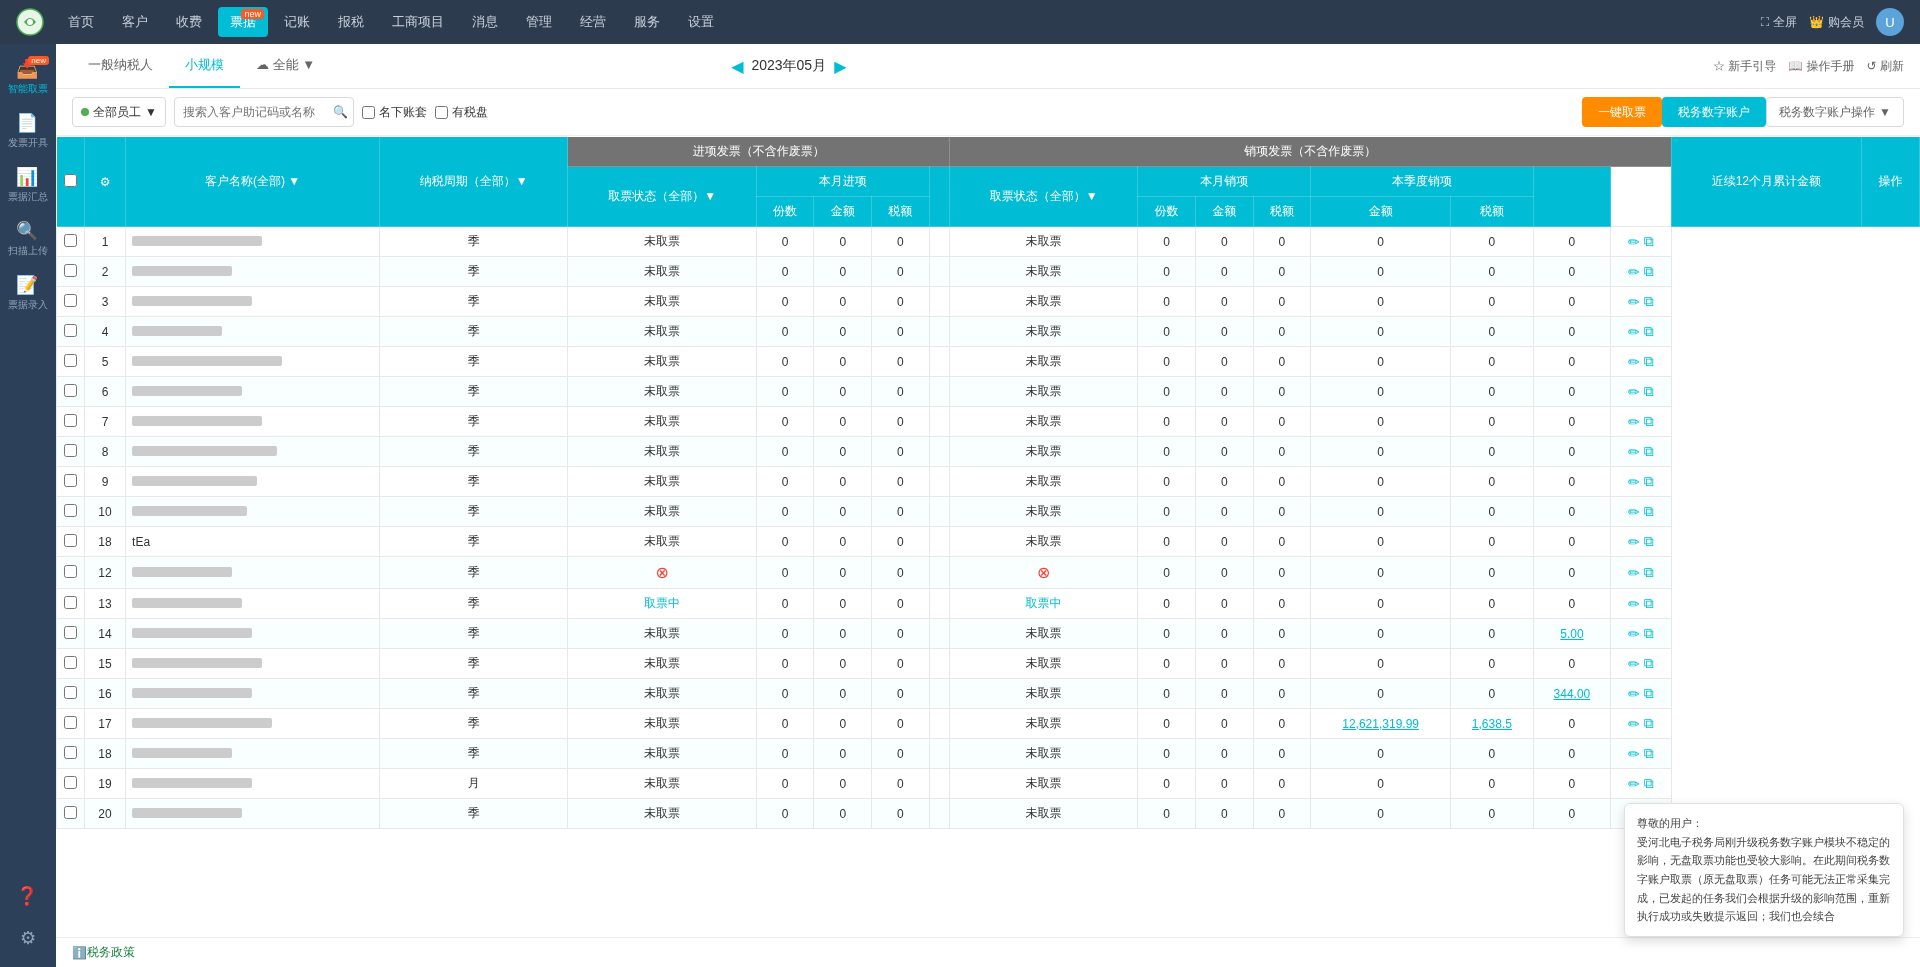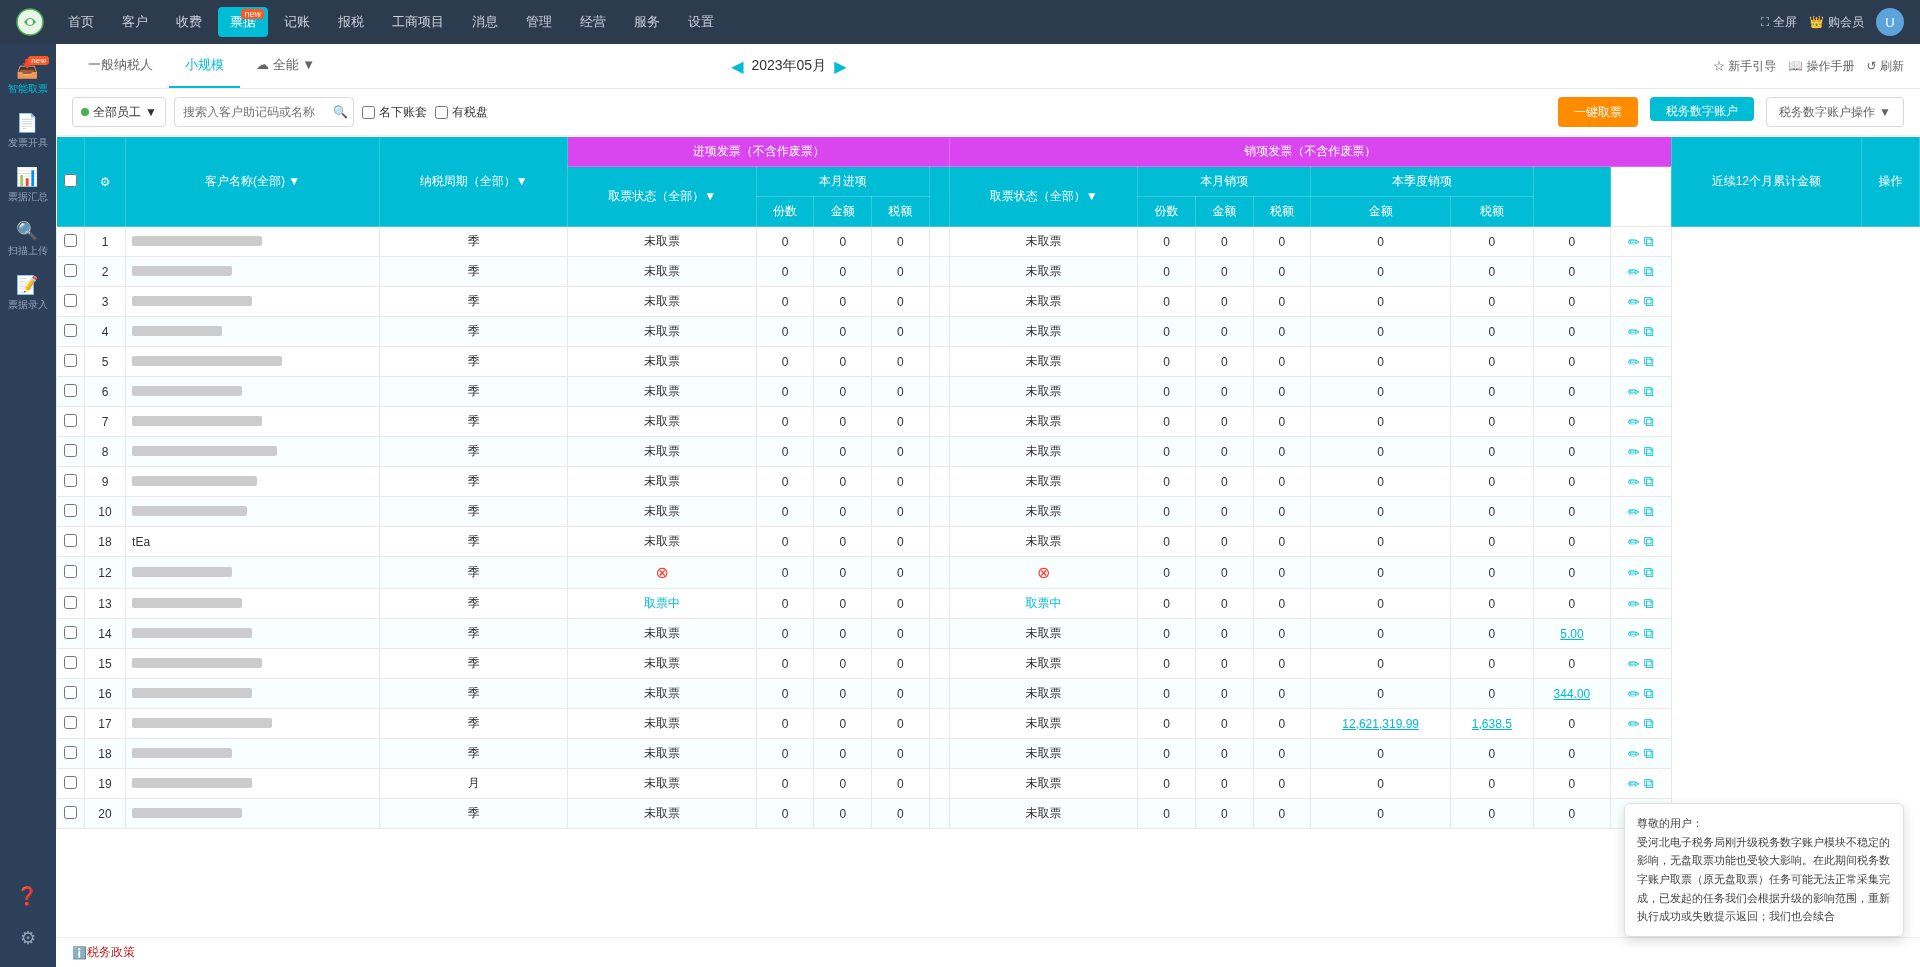--- a/index.html
+++ b/index.html
@@ -38,31 +38,31 @@
     
     .month-nav { margin: 0 auto; display: flex; align-items: center; gap: 8px; color: #333; font-size: 14px; }
     .month-nav-arrow { cursor: pointer; color: #00bcd4; font-size: 16px; background: none; border: none; }
 
     
     .filter-bar { padding: 8px 16px; background: #fff; display: flex; align-items: center; gap: 8px; border-bottom: 1px solid #eee; }
     .filter-input-wrap { position: relative; }
     .filter-input { height: 30px; border: 1px solid #d9d9d9; border-radius: 4px; padding: 0 28px 0 8px; font-size: 12px; width: 180px; outline: none; }
     .search-icon-btn { position: absolute; right: 6px; top: 50%; transform: translateY(-50%); color: #999; cursor: pointer; }
     .filter-checkbox { display: flex; align-items: center; gap: 4px; font-size: 12px; color: #333; cursor: pointer; }
-    .filter-bar-right { margin-left: auto; display: flex; gap: 12px; }
+    .filter-bar-right { margin-left: auto; display: flex; gap: 0; }
     .btn-orange { background: #ff8c00; color: #fff; border: none; border-radius: 4px; padding: 6px 16px; font-size: 12px; cursor: pointer; height: 30px; }
-    .btn-teal { background: #00bcd4; color: #fff; border: none; border-radius: 4px; padding: 6px 16px; font-size: 12px; cursor: pointer; height: 24px; }
+    .btn-teal { background: #00bcd4; color: #fff; border: none; border-radius: 4px; padding: 6px 16px; font-size: 12px; cursor: pointer; height: 30px; }
     .btn-outline { background: #fff; color: #666; border: 1px solid #d9d9d9; border-radius: 4px; padding: 6px 12px; font-size: 12px; cursor: pointer; height: 30px; display: flex; align-items: center; gap: 4px; }
 
     
     .table-wrap { flex: 1; overflow-y: auto; overflow-x: auto; }
     table { width: 100%; border-collapse: collapse; font-size: 12px; }
     thead tr { background: #00bcd4; color: #fff; }
     thead th { padding: 6px 6px; text-align: center; font-weight: 500; border: 1px solid rgba(255,255,255,0.2); white-space: nowrap; }
-    thead th.group-header { background: #d946ef; }
+    thead th.group-header { background: #737373; }
     tbody tr:nth-child(even) { background: #f9fffe; }
     tbody td { padding: 6px 6px; text-align: center; border: 1px solid #e8e8e8; color: #333; white-space: nowrap; }
     tbody td.name-cell { text-align: left; color: #333; }
     .check-col { width: 28px; }
     .action-cell { display: flex; align-items: center; justify-content: center; gap: 4px; }
 
     
     .bottom-bar { padding: 6px 16px; background: #fff; border-top: 1px solid #eee; display: flex; align-items: center; font-size: 12px; color: #f57c00; }
 
     
@@ -730,17 +730,17 @@
 
       <div class="notification-popup" style="position:absolute; right:16px; bottom:30px;">
         <div class="notification-body">
           <div>尊敬的用户：</div>
           <div>受河北电子税务局刚升级税务数字账户模块不稳定的影响，无盘取票功能也受较大影响。在此期间税务数字账户取票（原无盘取票）任务可能无法正常采集完成，已发起的任务我们会根据升级的影响范围，重新执行成功或失败提示返回；我们也会续合</div>
         </div>
       </div>
 
       <div class="bottom-bar">
         <span>ℹ️ </span>
-        <span class="btn-icon" style="color:#b91c1c; cursor:pointer;">税务政策</span>
+        <span class="btn-icon" style="color:#15803d; cursor:pointer;">税务政策</span>
       </div>
     </div>
   </div>
 </div>
 
 </body></html>

